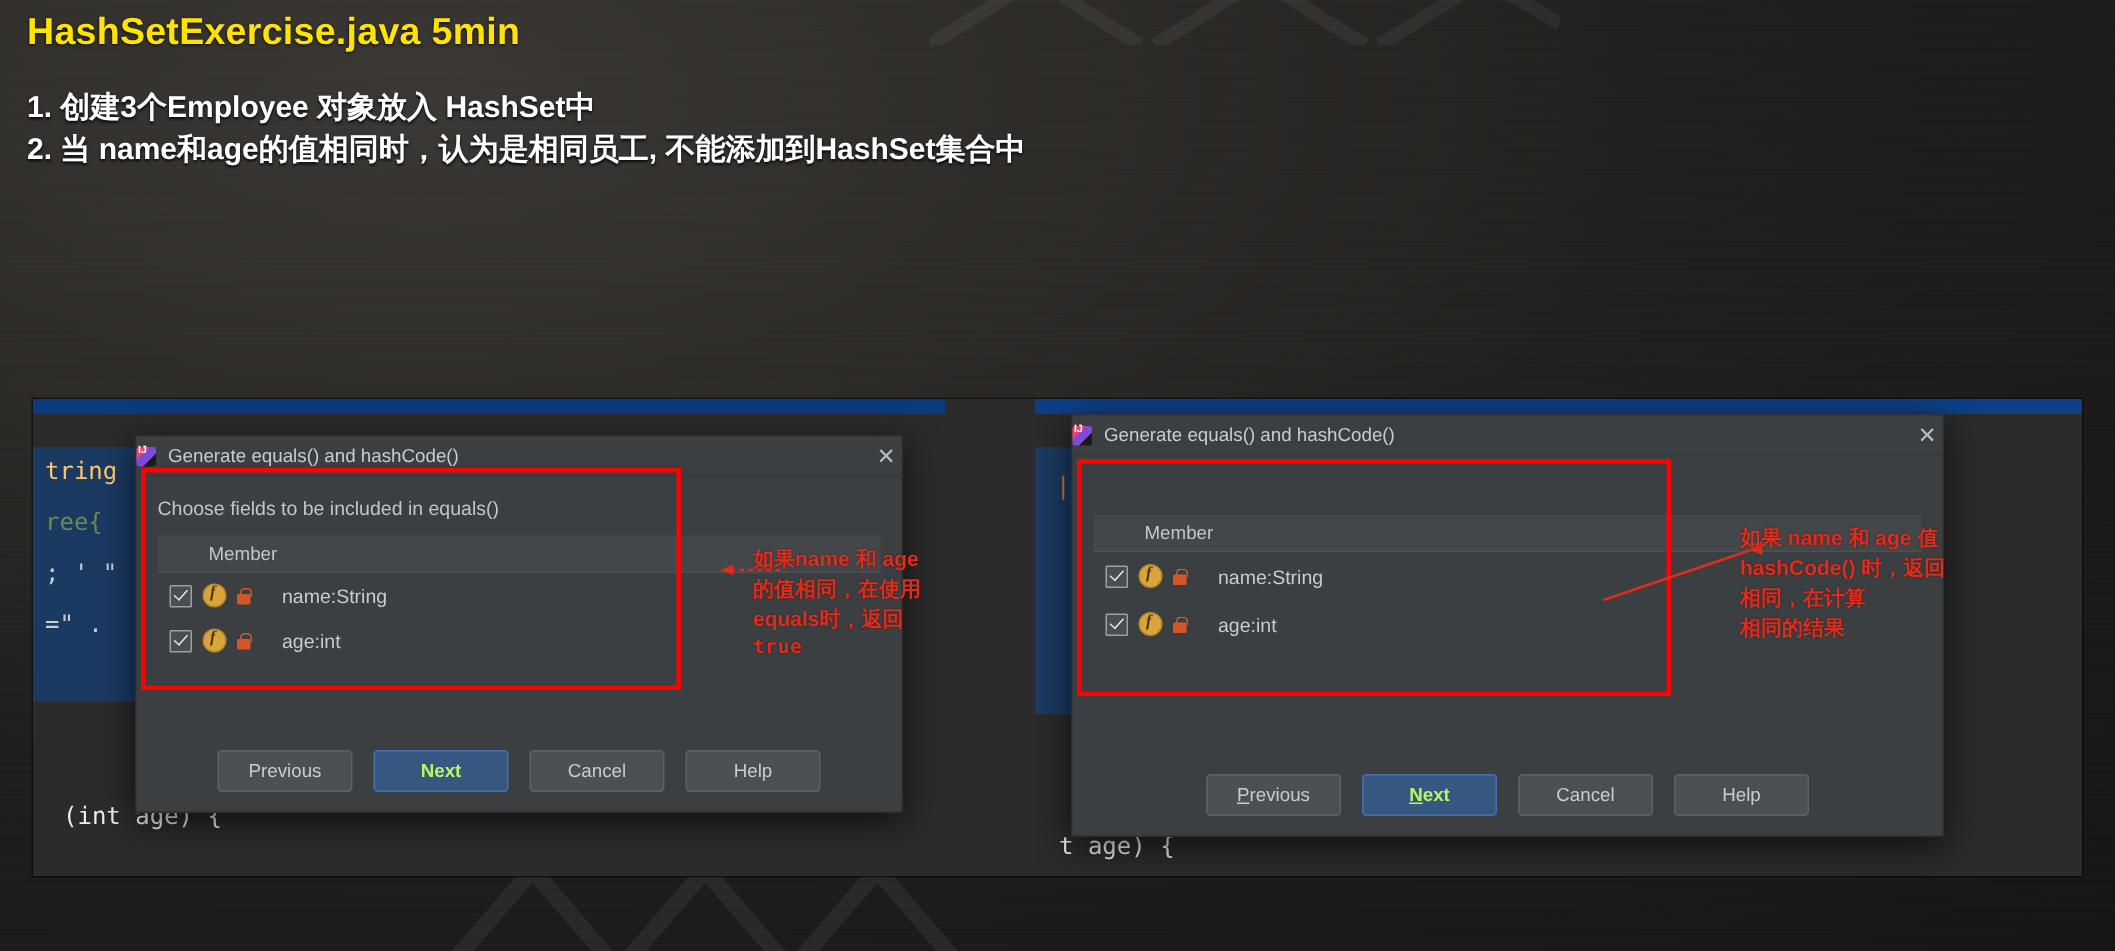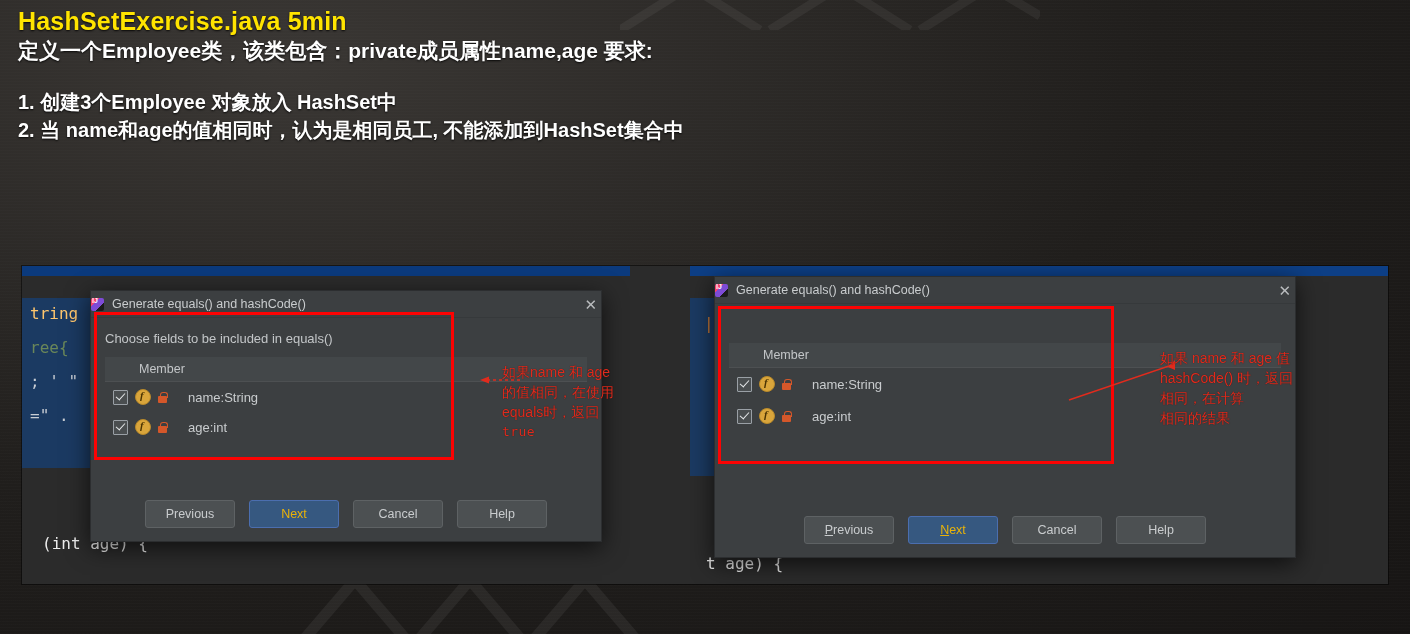--- a/index.html
+++ b/index.html
@@ -106,41 +106,40 @@
                border:1.6px solid #d4572a;border-bottom:none;border-radius:3px 3px 0 0;}
   .lock:after{content:"";position:absolute;left:0;top:4px;width:9px;height:7px;background:#d4572a;border-radius:1px;}
   .mname{margin-left:14px;}
 
   .redbox{position:absolute;border:3px solid #fc0303;pointer-events:none;}
 
   .dlg-foot{position:absolute;left:0;right:0;bottom:0;height:54px;
             display:flex;align-items:center;justify-content:center;gap:14px;}
   .btn{min-width:88px;height:26px;border-radius:3px;background:#4c5052;border:1px solid #5e6264;
        color:#c9ccce;font-size:12.5px;display:flex;align-items:center;justify-content:center;}
-  .btn.primary{background:#365880;border-color:#4b6eaf;color:#eab308;font-weight:normal;}
+  .btn.primary{background:#365880;border-color:#4b6eaf;color:#bef264;font-weight:bold;}
   .btn u{text-decoration:underline;}
 
   
-  .note{position:absolute;color:#e02b1d;font-weight:normal;line-height:20px;
+  .note{position:absolute;color:#e02b1d;font-weight:bold;line-height:20px;
         font-size:14px;text-shadow:0 0 1px rgba(0,0,0,.6);z-index:8;}
   .note .en{font-family:"DejaVu Sans Mono","Liberation Mono",monospace;font-size:13px;letter-spacing:.4px;}
   .arrow{position:absolute;z-index:8;}
 </style>
 </head>
 <body>
 
 <div id="page">
 
   <svg class="wm-top" viewBox="0 0 420 44">
     <path d="M0 44 L70 0 L140 44 M150 44 L220 0 L290 44 M300 44 L370 0 L420 30" stroke="#ffffff" stroke-width="9" fill="none" opacity=".5"></path>
   </svg>
 
   <div id="header">
     <div class="h-title">HashSetExercise.java 5min</div>
-    <div class="h-sub">定义一个Employee类，该类包含：private成员属性name,age 要求:</div>
     <div class="h-gap"></div>
     <div class="h-item">1. 创建3个Employee 对象放入 HashSet中</div>
     <div class="h-item">2. 当 name和age的值相同时，认为是相同员工, 不能添加到HashSet集合中</div>
   </div>
 
   <div id="shot">
 
     <div class="pane" id="paneL">
       <div class="topbar"></div>
 

